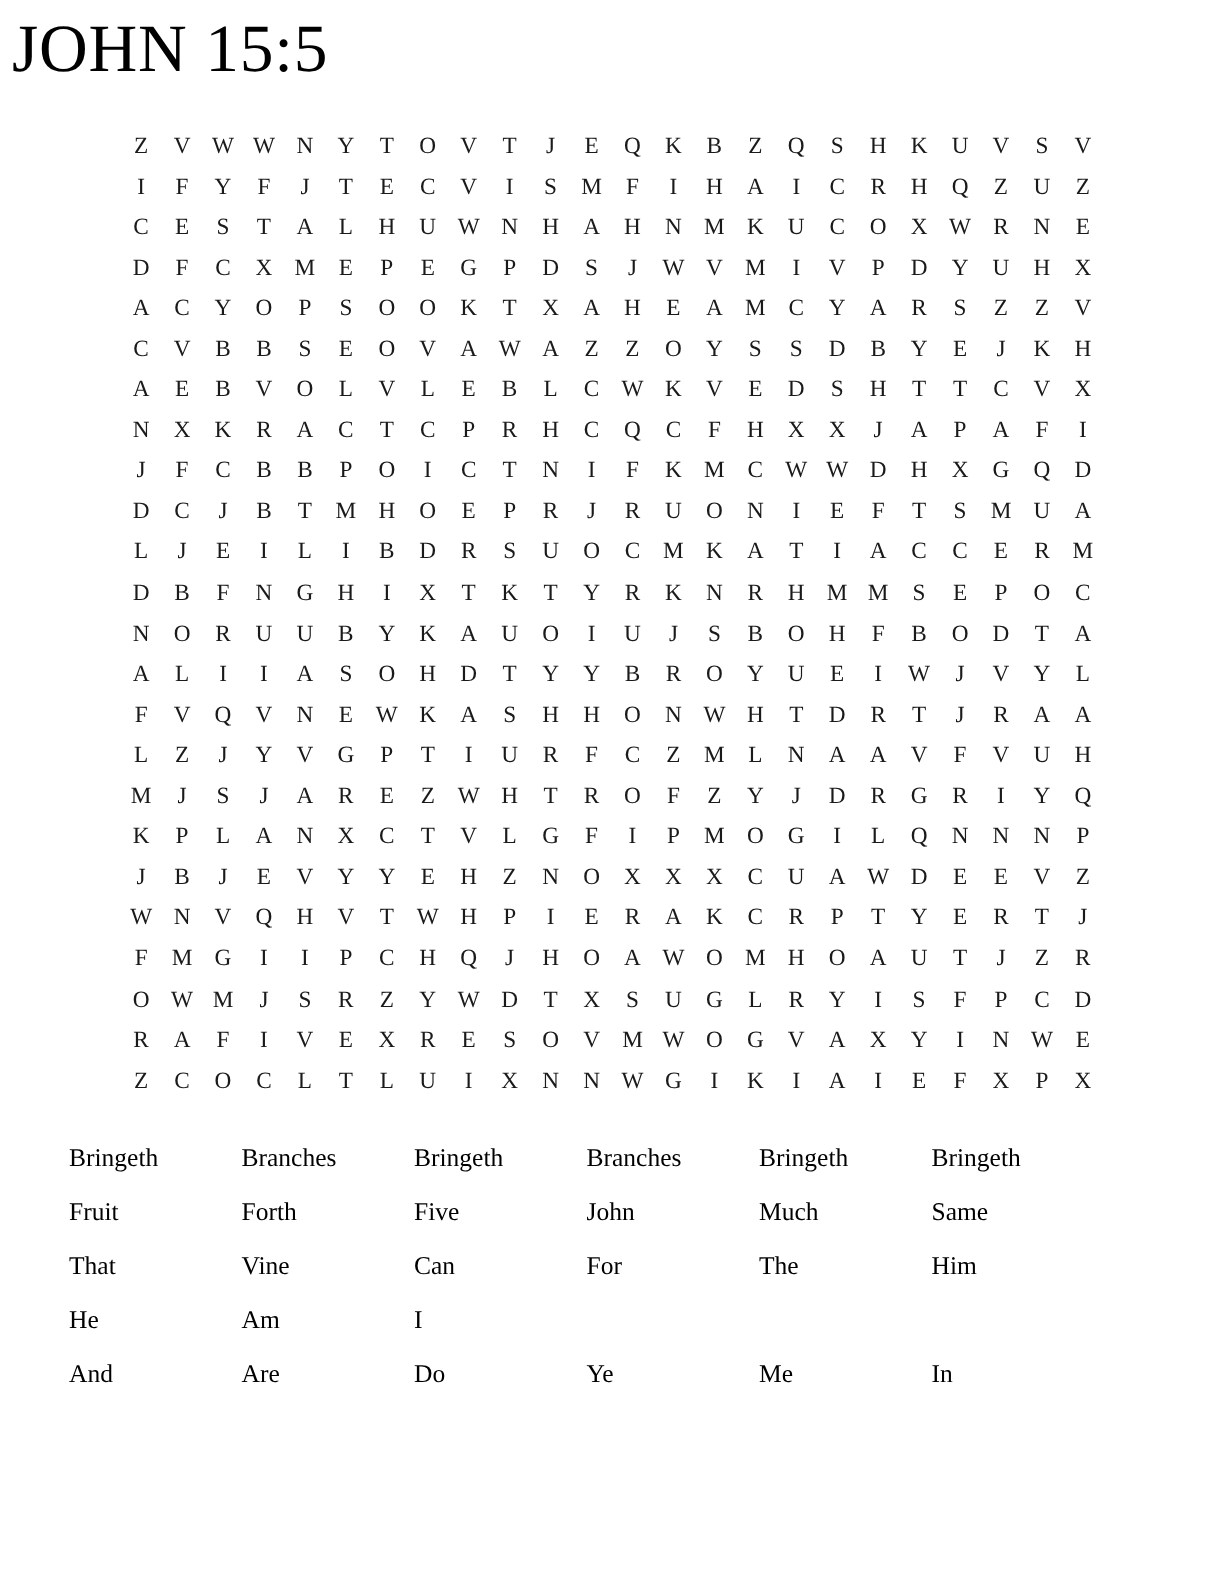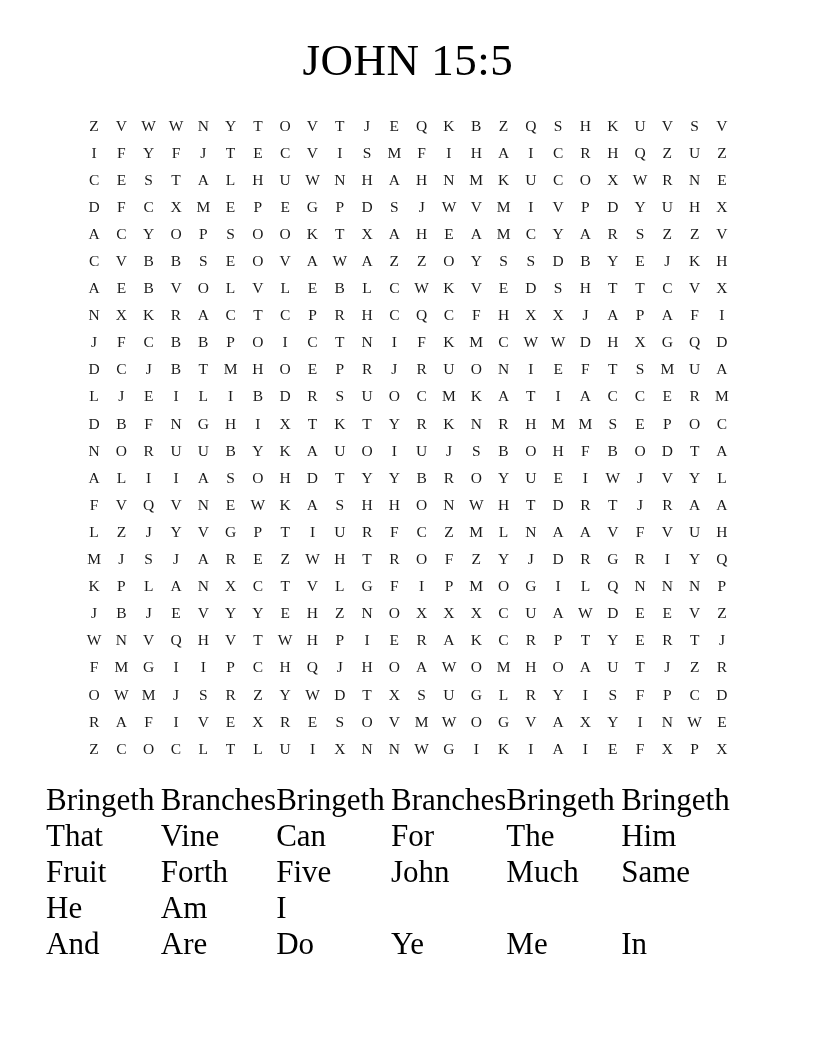--- a/index.html
+++ b/index.html
@@ -16,26 +16,25 @@
     overflow: hidden;
     position: relative;
   }
   .page {
     width: 816px;
     height: 1056px;
     box-sizing: border-box;
     position: relative;
   }
   .puzzle-title {
-    text-align: center;
+    text-align: left;
     font-size: 45px;
     font-weight: normal;
     letter-spacing: 0.5px;
-    margin: 0;
-    padding-top: 36px;
+    margin: 8px;
     line-height: 1.1;
     font-family: "Liberation Serif", "DejaVu Serif", serif;
   }
   .grid-wrap {
     margin-top: 26px;
     display: flex;
     justify-content: center;
   }
   table.letter-grid {
     border-collapse: collapse;
@@ -56,21 +55,21 @@
   .words-wrap {
     margin-top: 20px;
     padding-left: 46px;
     padding-right: 40px;
   }
   table.word-list {
     border-collapse: collapse;
     width: 690px;
   }
   table.word-list td {
-    font-size: 31px;
+    font-size: 17px;
     font-family: "Liberation Serif", "DejaVu Serif", serif;
     padding: 0;
     height: 36px;
     line-height: 36px;
     vertical-align: top;
     white-space: nowrap;
     width: 16.666%;
     color: #000000;
   }
 </style>
@@ -717,34 +716,34 @@
       <tbody>
           <tr>
             <td>Bringeth</td>
             <td>Branches</td>
             <td>Bringeth</td>
             <td>Branches</td>
             <td>Bringeth</td>
             <td>Bringeth</td>
           </tr>
           <tr>
+            <td>Fruit</td>
+            <td>Forth</td>
+            <td>Five</td>
+            <td>John</td>
+            <td>Much</td>
+            <td>Same</td>
+          </tr>
+          <tr>
             <td>That</td>
             <td>Vine</td>
             <td>Can</td>
             <td>For</td>
             <td>The</td>
             <td>Him</td>
-          </tr>
-          <tr>
-            <td>Fruit</td>
-            <td>Forth</td>
-            <td>Five</td>
-            <td>John</td>
-            <td>Much</td>
-            <td>Same</td>
           </tr>
           <tr>
             <td>He</td>
             <td>Am</td>
             <td>I</td>
             <td></td>
             <td></td>
             <td></td>
           </tr>
           <tr>

